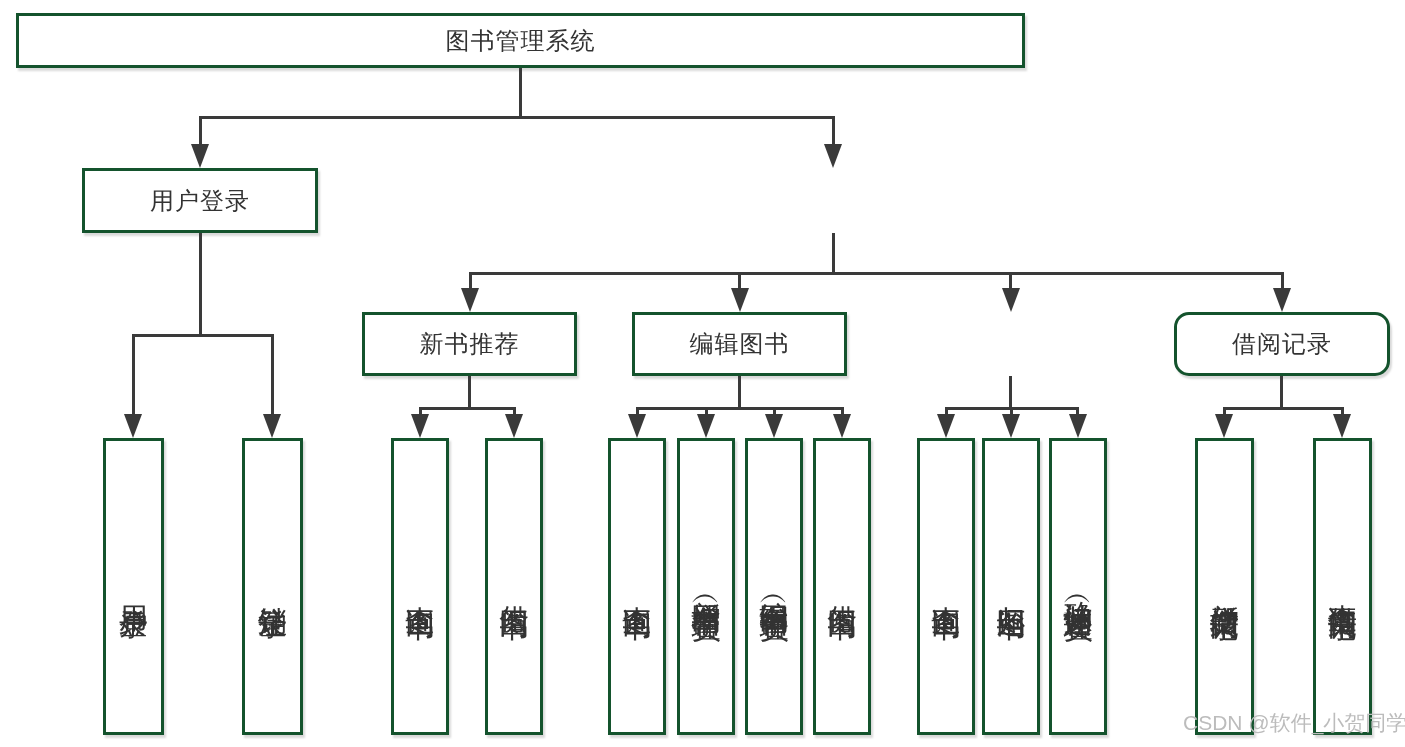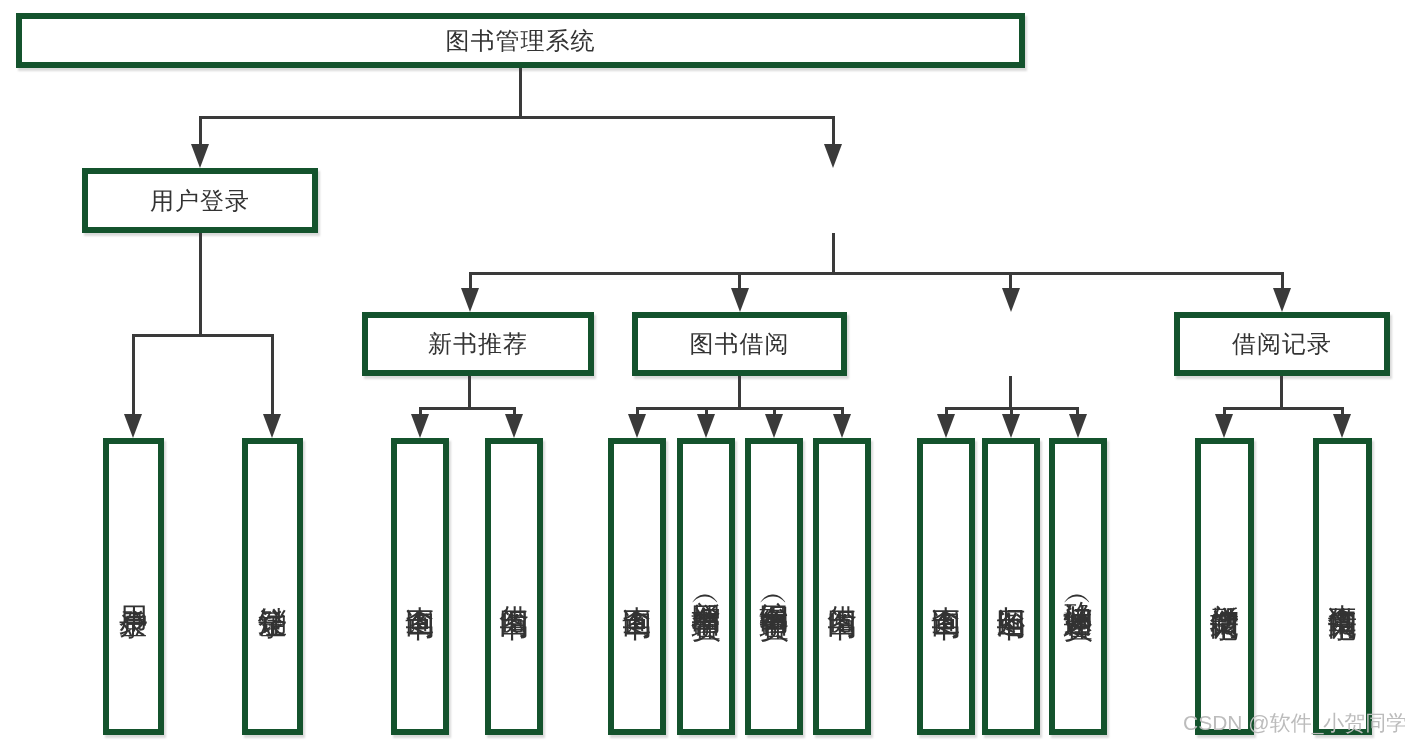--- a/index.html
+++ b/index.html
@@ -7,21 +7,21 @@
     position: relative;
     width: 1405px;
     height: 747px;
     background: #ffffff;
     font-family: "Liberation Sans", sans-serif;
     overflow: hidden;
   }
   .box {
     position: absolute;
     box-sizing: border-box;
-    border: 6px solid #14532d;
+    border: 3px solid #14532d;
     background: #ffffff;
     display: flex;
     align-items: center;
     justify-content: center;
     color: #333333;
     box-shadow: 2px 3px 2px rgba(0,0,0,0.15);
   }
   .hlabel { font-size: 24px; letter-spacing: 1px; white-space: nowrap; }
   .vbox span {
     writing-mode: vertical-rl;
@@ -79,27 +79,27 @@
   <div class="line" style="left:469px; top:272px; width:815px; height:3px;"></div>
   <div class="line" style="left:469px; top:272px; width:3px; height:20px;"></div>
   <div class="head" style="left:461px; top:288px;"></div>
   <div class="line" style="left:738px; top:272px; width:3px; height:20px;"></div>
   <div class="head" style="left:731px; top:288px;"></div>
   <div class="line" style="left:1009px; top:272px; width:3px; height:20px;"></div>
   <div class="head" style="left:1002px; top:288px;"></div>
   <div class="line" style="left:1281px; top:272px; width:3px; height:20px;"></div>
   <div class="head" style="left:1273px; top:288px;"></div>
 
-  <div class="box" style="left:362px; top:312px; width:232px; height:64px;">
+  <div class="box" style="left:362px; top:312px; width:215px; height:64px;">
     <span class="hlabel">新书推荐</span>
   </div>
   <div class="box" style="left:632px; top:312px; width:215px; height:64px;">
-    <span class="hlabel">图书借阅</span>
+    <span class="hlabel">编辑图书</span>
   </div>
-  <div class="box" style="left:1174px; top:312px; width:216px; height:64px;">
+  <div class="box" style="left:1174px; top:312px; width:216px; height:64px;border-radius:15px;">
     <span class="hlabel">借阅记录</span>
   </div>
 
   <div class="line" style="left:468px; top:376px; width:3px; height:33px;"></div>
   <div class="line" style="left:419px; top:407px; width:97px; height:3px;"></div>
   <div class="line" style="left:419px; top:407px; width:3px; height:12px;"></div>
   <div class="head" style="left:411px; top:414px;"></div>
   <div class="line" style="left:513px; top:407px; width:3px; height:12px;"></div>
   <div class="head" style="left:505px; top:414px;"></div>
 

